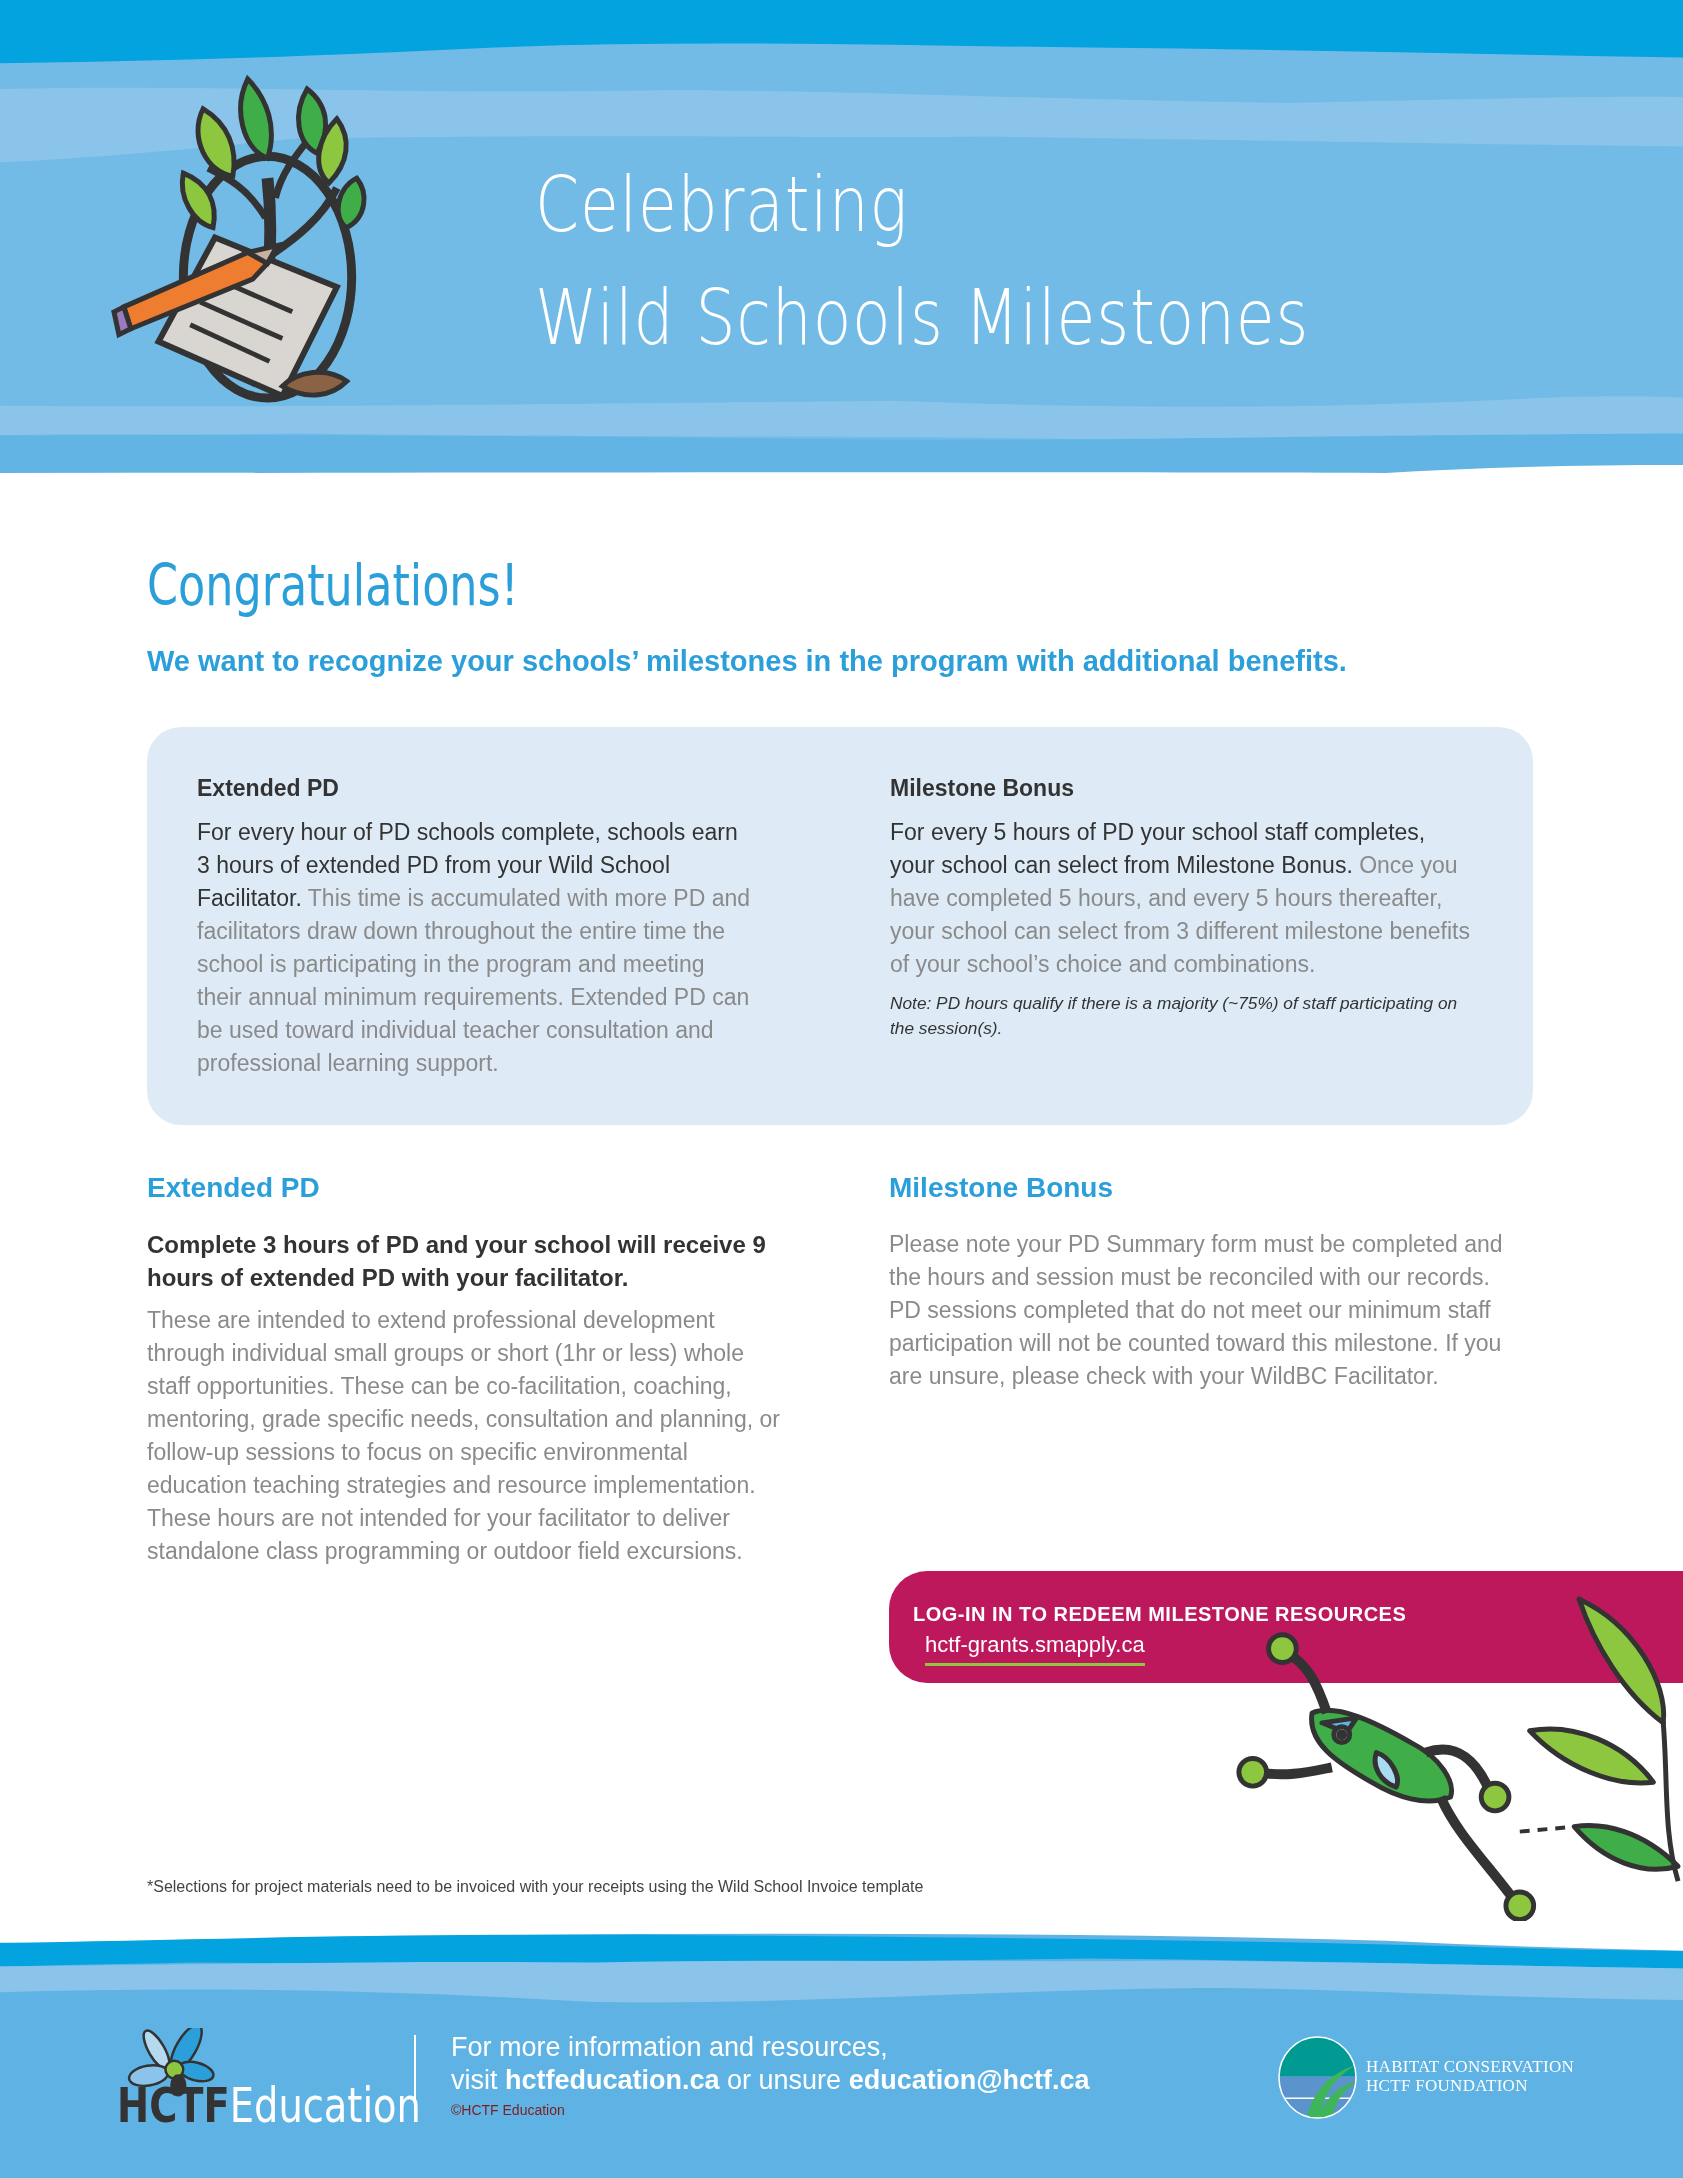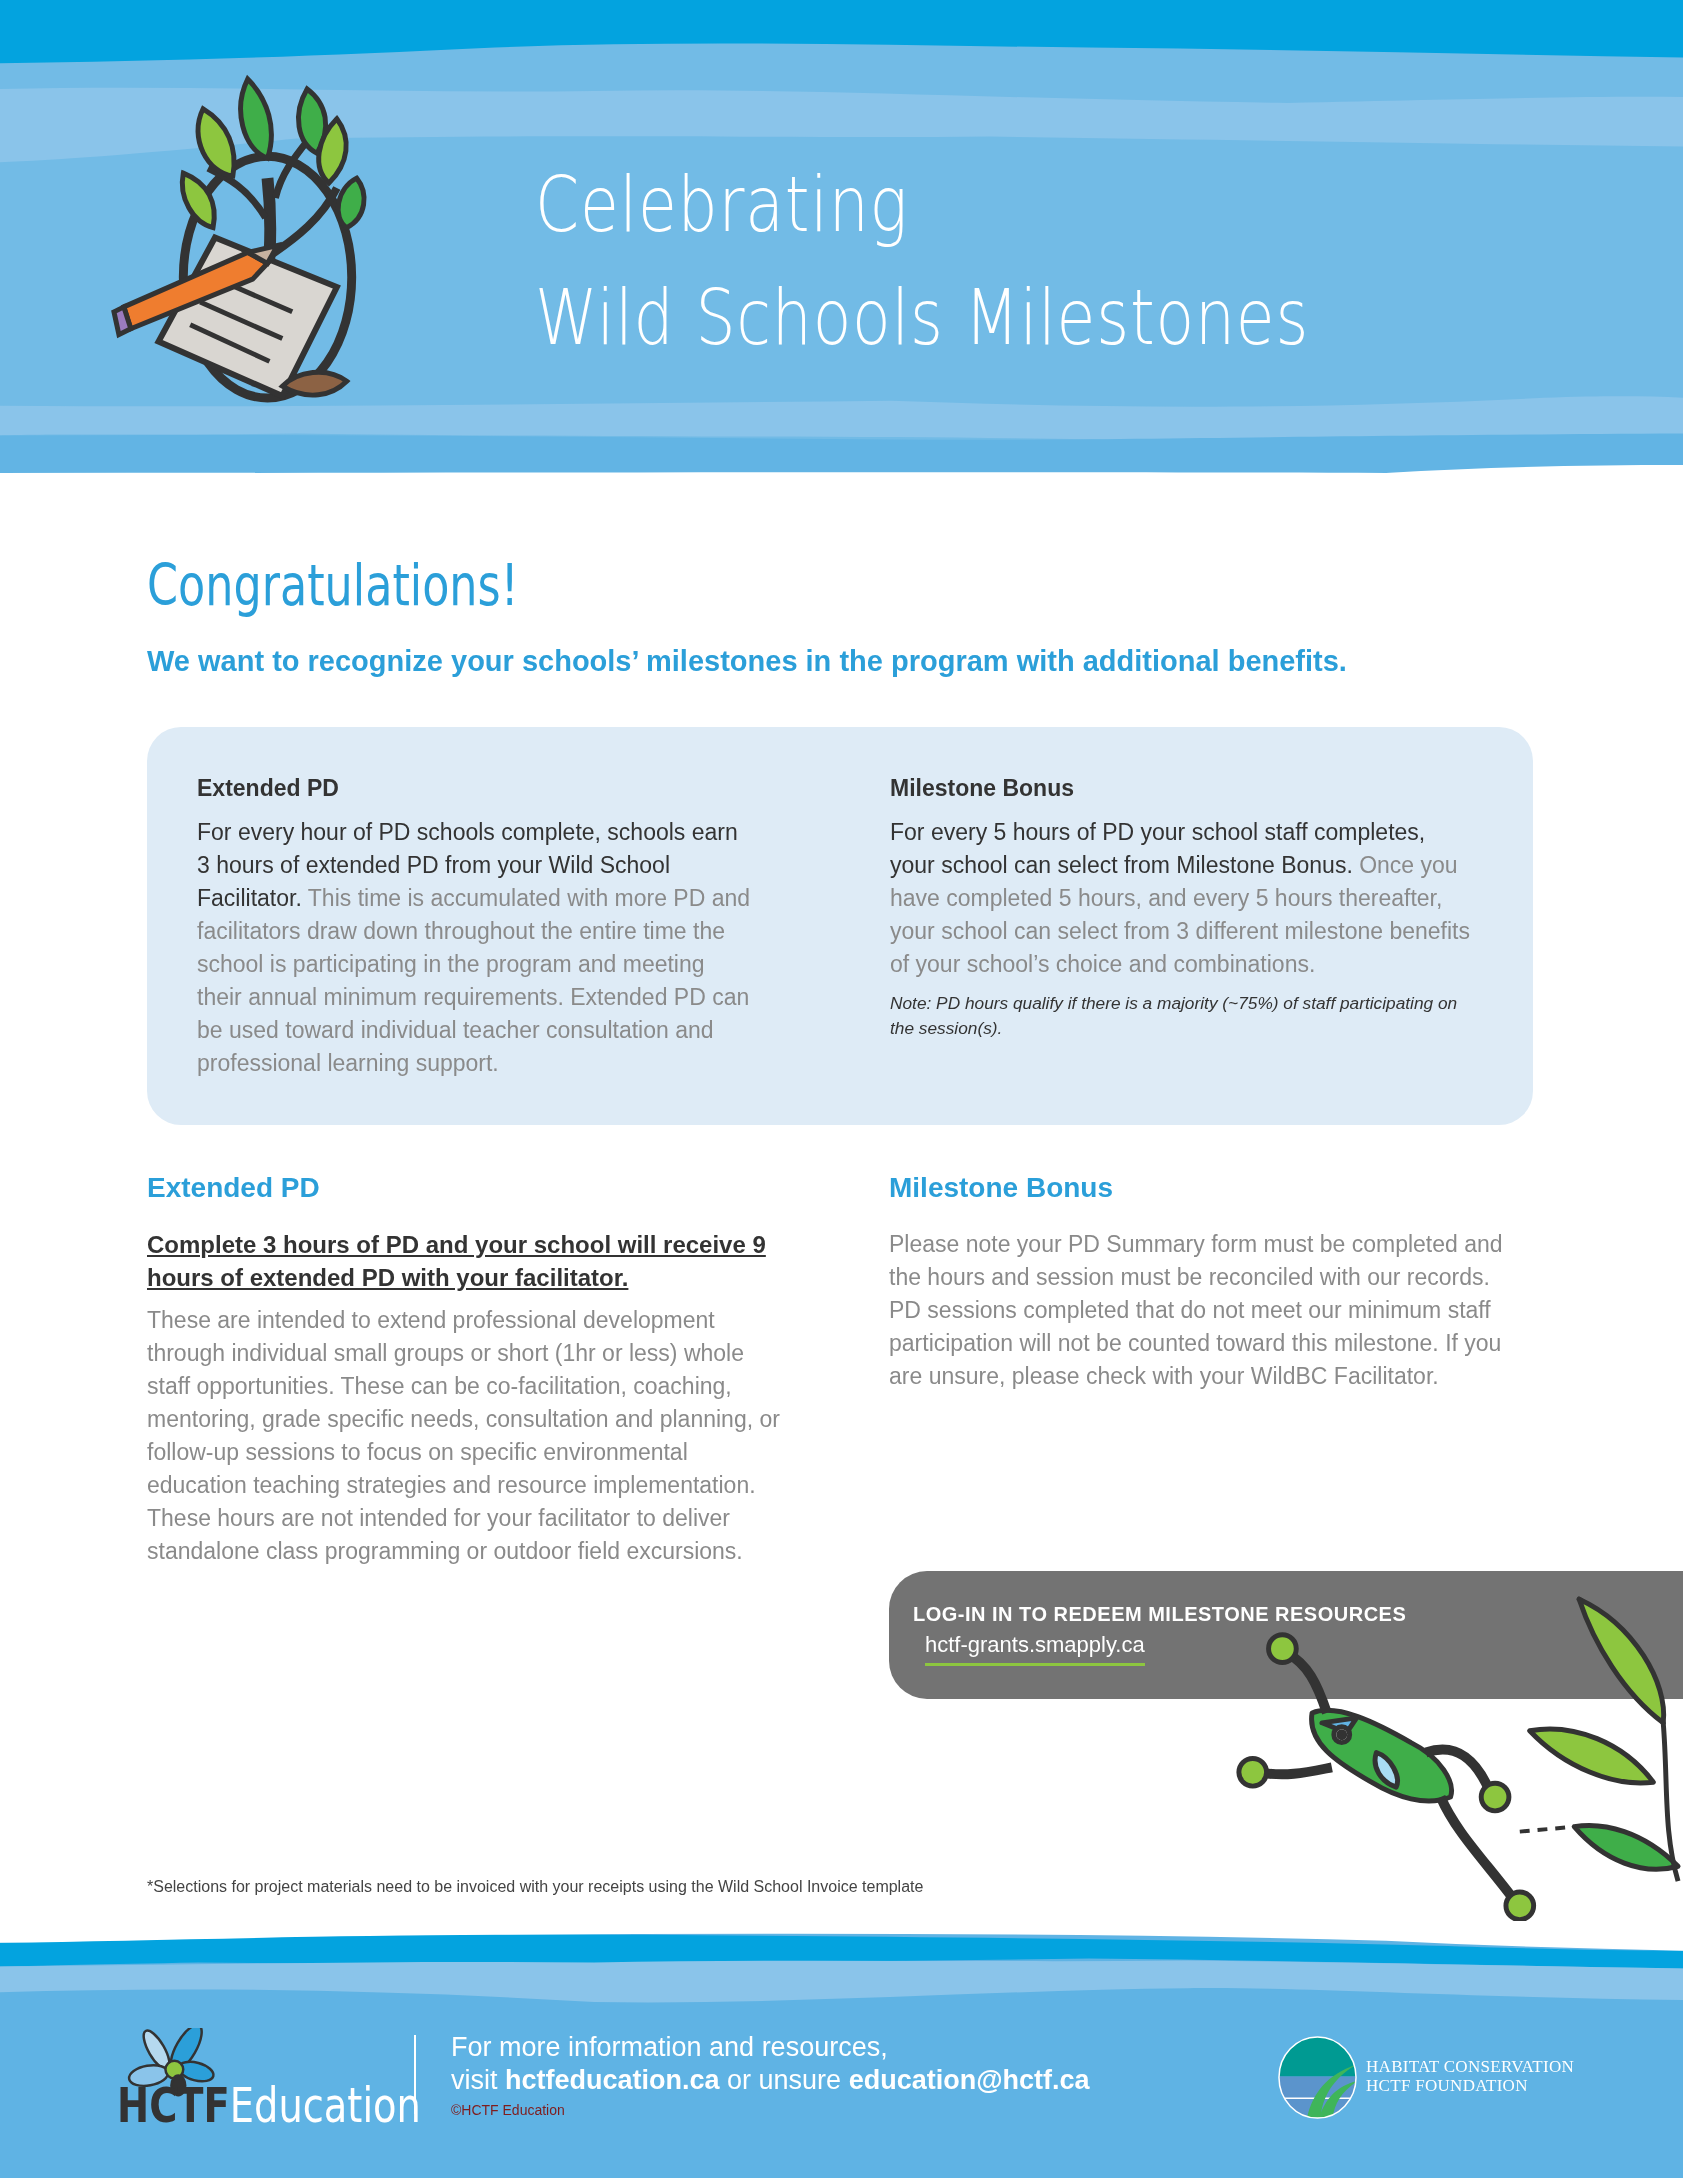--- a/index.html
+++ b/index.html
@@ -30,25 +30,25 @@
   .col p { margin:0; font-size:23px; line-height:33px; color:#8a8a8a; }
   .col p .strong { color:#333; }
   .note { margin-top:10px !important; font-size:17.3px !important; line-height:25px !important;
           font-style:italic; color:#333 !important; }
 
   
   .sec { position:absolute; width:634px; }
   #sec-left { left:147px; top:1172px; }
   #sec-right { left:889px; top:1172px; width:634px; }
   .sec h2 { margin:0 0 24px 0; color:#2b9fd9; font-size:28px; font-weight:bold; }
-  .sec .lead { margin:0 0 10px 0; font-size:24px; line-height:33px; font-weight:bold; color:#333;text-decoration:underline; }
+  .sec .lead { margin:0 0 10px 0; font-size:24px; line-height:33px; font-weight:bold; color:#333; }
   .sec .body { margin:0; font-size:23px; line-height:33px; color:#8a8a8a; }
 
   
-  #cta { left:889px; top:1571px; width:794px; height:128px; background:#737373;
+  #cta { left:889px; top:1571px; width:794px; height:112px; background:#be185d;
          border-radius:38px 0 0 38px; }
   #cta-label { left:24px; top:32px; color:#fff; font-weight:bold; font-size:20px; letter-spacing:0.5px; white-space:nowrap; }
   #cta-link { left:36px; top:61px; color:#fff; font-size:22px; text-decoration:none;
               border-bottom:3px solid #8dc63f; padding-bottom:5px; white-space:nowrap; }
 
   #frog-art { left:1228px; top:1584px; width:455px; height:337px; }
 
   #footnote { left:147px; top:1878px; font-size:16px; color:#444; white-space:nowrap; }
 
   

